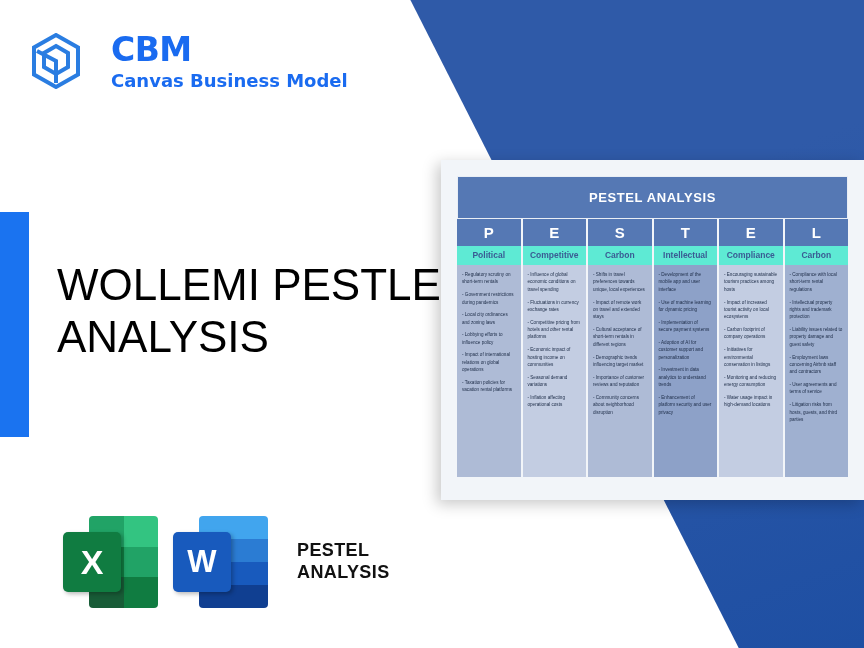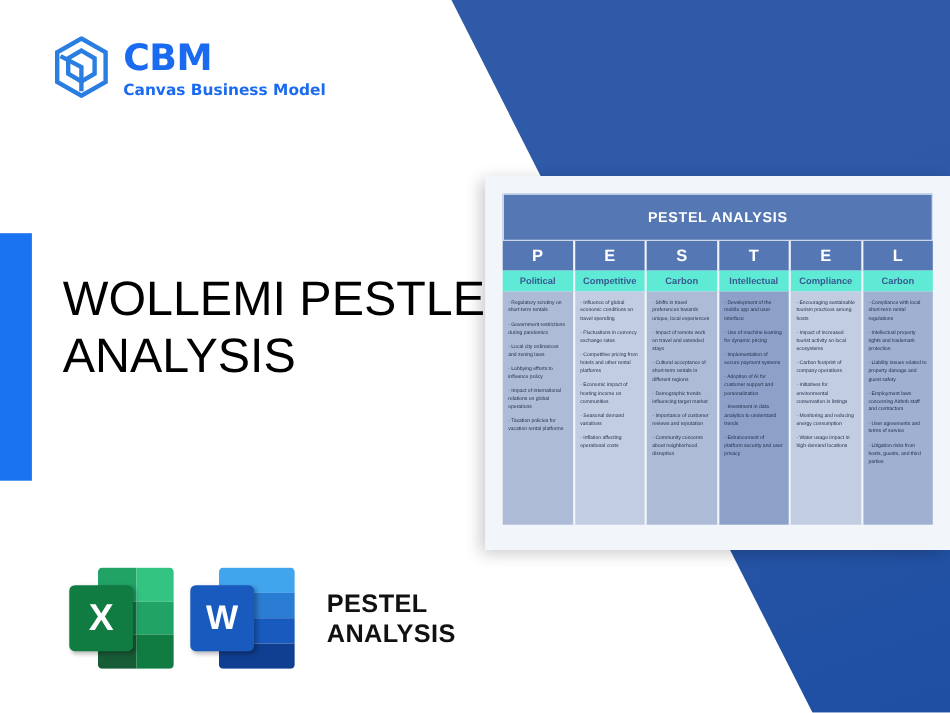--- a/index.html
+++ b/index.html
@@ -17,29 +17,29 @@
     -webkit-clip-path:polygon(47.5% 0%, 100% 0%, 100% 100%, 85.5% 100%);
     clip-path:polygon(47.5% 0%, 100% 0%, 100% 100%, 85.5% 100%);
     z-index:1;
   }
   #bg-left-bar{
     position:absolute;left:0;top:212px;width:29px;height:225px;
     background:#1a73f0;z-index:2;
   }
 
   
-  #logo-block{position:absolute;left:48px;top:33px;z-index:5;display:flex;align-items:flex-end;gap:12px;}
+  #logo-block{position:absolute;left:30px;top:33px;z-index:5;display:flex;align-items:flex-start;gap:29px;}
   #logo-mark{width:52px;height:56px;flex:0 0 auto;}
   #logo-text{display:flex;flex-direction:column;line-height:1;}
   #logo-title{font-size:33px;font-weight:bold;color:#1a6bf0;letter-spacing:-0.5px;font-family:"DejaVu Sans",sans-serif;}
-  #logo-sub{font-size:14px;font-weight:bold;color:#1a6bf0;margin-top:6px;font-family:"DejaVu Sans",sans-serif;}
+  #logo-sub{font-size:18px;font-weight:bold;color:#1a6bf0;margin-top:6px;font-family:"DejaVu Sans",sans-serif;}
 
   
   #headline{
-    position:absolute;left:57px;top:246px;z-index:6;
+    position:absolute;left:57px;top:259px;z-index:6;
     font-size:44px;line-height:1.18;color:#000000;font-weight:normal;
     letter-spacing:0px;white-space:pre-line;
   }
 
   
   #bottom-row{position:absolute;left:63px;top:512px;z-index:6;display:flex;align-items:center;}
   .office-icon{position:relative;width:98px;height:100px;margin-right:12px;}
   
   .xl-sheet{position:absolute;left:26px;top:4px;width:69px;height:92px;border-radius:4px;overflow:hidden;display:grid;
             grid-template-columns:1fr 1fr;grid-template-rows:1fr 1fr 1fr;}
@@ -50,21 +50,21 @@
             box-shadow:2px 2px 4px rgba(0,0,0,.28);display:flex;align-items:center;justify-content:center;
             color:#fff;font-size:34px;font-weight:bold;font-family:"Liberation Sans",sans-serif;}
   
   .wd-sheet{position:absolute;left:26px;top:4px;width:69px;height:92px;border-radius:4px;overflow:hidden;
             display:flex;flex-direction:column;}
   .wd-r1{background:#41a5ee;flex:1}.wd-r2{background:#2b7cd3;flex:1}
   .wd-r3{background:#185abd;flex:1}.wd-r4{background:#103f91;flex:1}
   .wd-badge{position:absolute;left:0;top:20px;width:58px;height:60px;background:#185abd;border-radius:5px;
             box-shadow:2px 2px 4px rgba(0,0,0,.28);display:flex;align-items:center;justify-content:center;
             color:#fff;font-size:31px;font-weight:bold;font-family:"Liberation Sans",sans-serif;}
-  #bottom-label{margin-left:14px;font-size:23px;font-weight:bold;color:#111;line-height:1.22;white-space:pre-line;
+  #bottom-label{margin-left:14px;font-size:18px;font-weight:bold;color:#111;line-height:1.22;white-space:pre-line;
                 letter-spacing:.4px;}
 
   
   #pestel-card{
     position:absolute;left:441px;top:160px;width:423px;height:340px;
     background:#f2f5f9;box-shadow:-4px 4px 14px rgba(0,0,0,.22);
     z-index:7;padding:16px 0 0 0;box-sizing:border-box;
   }
   #pestel-inner{margin:0 16px;}
   #pestel-title{

